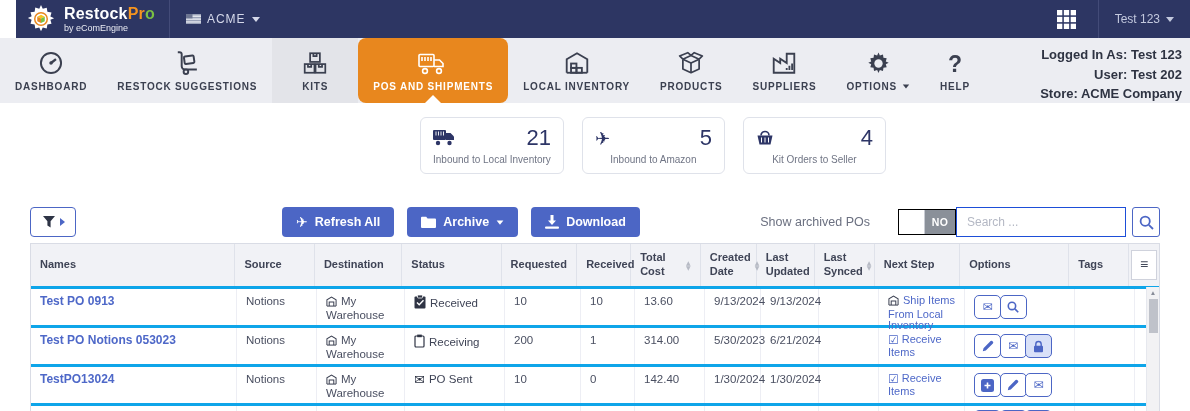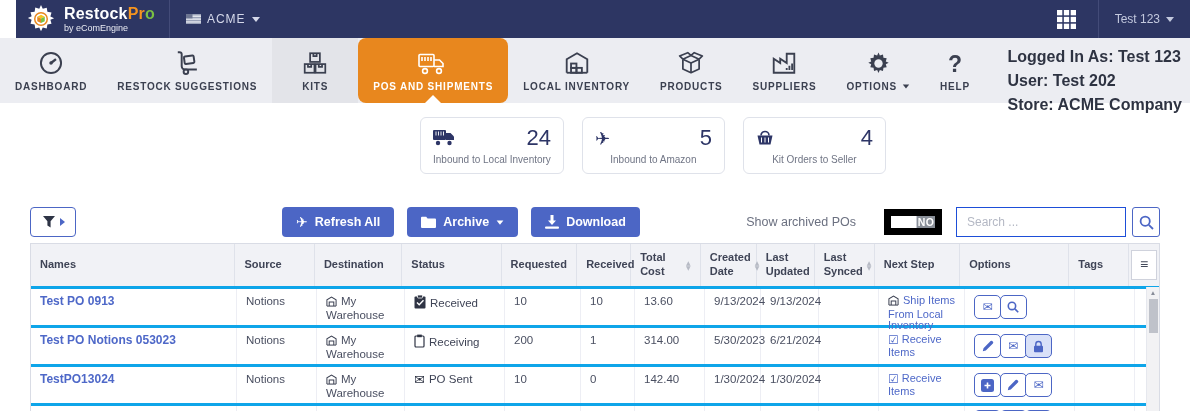--- a/index.html
+++ b/index.html
@@ -32,22 +32,22 @@
   .nav-item { display:flex; flex-direction:column; align-items:center; justify-content:center;
     gap:5px; padding:0 15px; cursor:pointer; }
   .nav-item .nlabel { font-size:10px; font-weight:600; letter-spacing:.8px; white-space:nowrap; }
   .nav-item .nicon { height:26px; display:flex; align-items:flex-end; }
   .nav-item.kits { background:#e3e4e9; padding:0 30px; }
   .nav-item.active { background:#e8871e; color:#fff; padding:0 15px; position:relative;border-radius:8px; }
   .nav-item.active .notch { position:absolute; bottom:0; left:50%; margin-left:-8px; width:0; height:0;
     border-left:8px solid transparent; border-right:8px solid transparent; border-bottom:8px solid #fff; }
   .opt-label { display:flex; align-items:center; gap:5px; }
   .help-q { font-size:23px; font-weight:700; line-height:24px; }
-  .login-info { position:absolute; right:8px; top:7px; font-size:16px; font-weight:700;
-    color:#2e3342; line-height:1.5; text-align:left; }
+  .login-info { position:absolute; right:8px; top:7px; font-size:13px; font-weight:700;
+    color:#2e3342; line-height:1.5; text-align:right; }
 
   
   .stats { display:flex; gap:18px; margin:14px 0 0 420px; }
   .card { border:1px solid #dfe2ea; border-radius:6px; background:#fff; padding:7px 12px 8px;
     min-width:143px; cursor:pointer; }
   .card-top { display:flex; align-items:center; justify-content:space-between; gap:30px; }
   .card-num { font-size:22px; color:#2d3566; }
   .card-icn { color:#2d3566; display:flex; }
   .card-label { font-size:10px; color:#707585; text-align:center; margin-top:3px; white-space:nowrap; }
 
@@ -57,22 +57,22 @@
     display:flex; align-items:center; justify-content:center; gap:3px; cursor:pointer; }
   .play { width:0; height:0; border-top:4px solid transparent; border-bottom:4px solid transparent;
     border-left:5px solid #4c66c5; }
   .btn-row { display:flex; gap:13px; margin-left:206px; }
   .btn { background:#4c66c5; color:#fff; border:none; border-radius:4px; height:30px; padding:0 14px;
     font-size:12.5px; font-weight:700; display:flex; align-items:center; gap:7px; cursor:pointer;
     font-family:"Liberation Sans", sans-serif; }
   .btn .caret { border-top-color:#fff; transform:scale(.85); }
   .right-cluster { margin-left:auto; display:flex; align-items:center; }
   .archived-label { font-size:12.5px; color:#6b7080; margin-right:28px; }
-  .toggle { width:58px; height:26px; display:flex; border:7px solid #000000; background:#fff;
-    cursor:pointer; margin-right:14px; }
+  .toggle { width:58px; height:26px; display:flex; border:1px solid #000000; background:#fff;
+    cursor:pointer; }
   .toggle .knob { width:26px; background:#fff; border-right:1px solid #c9ccd4; }
   .toggle .state { flex:1; background:#8a9099; color:#fff; font-size:10.5px; font-weight:700;
     display:flex; align-items:center; justify-content:center; letter-spacing:.5px; }
   .search { width:170px; height:30px; border:1px solid #1d4ed8; padding:0 10px; font-size:12px;
     color:#4a4f61; font-family:"Liberation Sans", sans-serif; outline:none; }
   .search::placeholder { color:#b4b8c4; }
   .search-btn { width:28px; height:30px; border:1.5px solid #4c66c5; border-radius:3px; background:#fff;
     color:#4c66c5; display:flex; align-items:center; justify-content:center; margin-left:6px; cursor:pointer; }
 
   
@@ -284,21 +284,21 @@
     <div class="card-top">
       <span class="card-icn">
         <svg width="22" height="16" viewBox="0 0 22 16" fill="currentColor">
             <rect x="0" y="0" width="13" height="10" rx="1"></rect>
             <path d="M3 1.5v4M5.5 1.5v4M8 1.5v4M10.5 1.5v4" stroke="#fff" stroke-width=".9" fill="none"></path>
             <path d="M13 3h4.5L21 6.5V10h-8z"></path>
             <circle cx="5" cy="13" r="2.2"></circle>
             <circle cx="16.5" cy="13" r="2.2"></circle>
           </svg>
       </span>
-      <span class="card-num">24</span>
+      <span class="card-num">21</span>
     </div>
     <div class="card-label">Inbound to Local Inventory</div>
   </div>
   <div class="card">
     <div class="card-top">
       <span class="card-icn uni" style="font-size:18px">✈</span>
       <span class="card-num">5</span>
     </div>
     <div class="card-label">Inbound to Amazon</div>
   </div>

